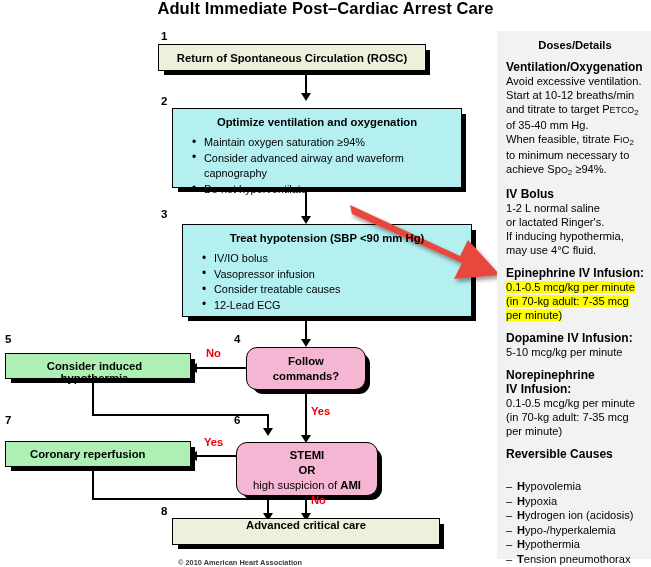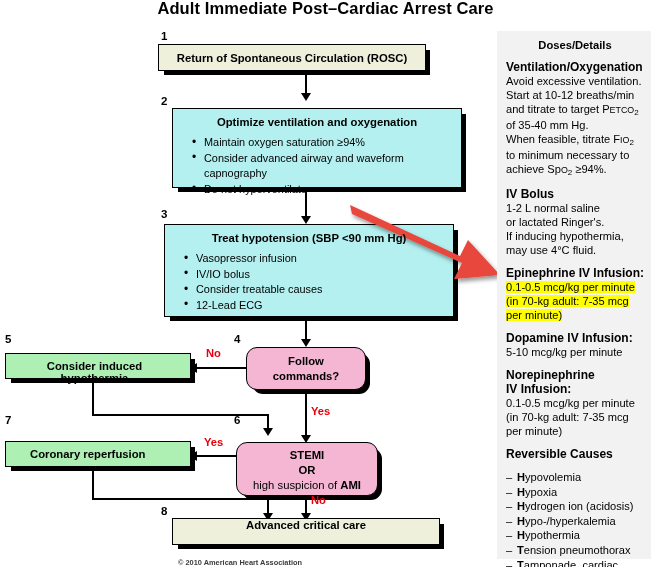--- a/index.html
+++ b/index.html
@@ -110,26 +110,26 @@
         <li>Maintain oxygen saturation ≥94%</li>
         <li>Consider advanced airway and waveform capnography</li>
         <li>Do not hyperventilate</li>
       </ul>
     </div>
   </div>
   <div class="vline" style="left:305px;top:188px;height:30px;"></div>
   <div class="arrowdown" style="left:301px;top:216px;"></div>
 
   <div class="bnum" style="left:161px;top:208px;">3</div>
-  <div class="box cyan" style="left:164px;top:224px;width:290px;height:93px;">
+  <div class="box cyan" style="left:182px;top:224px;width:290px;height:93px;">
     <div class="box-inner" style="padding:7px 0 0 0;">
       <div class="btitle">Treat hypotension (SBP &lt;90 mm Hg)</div>
       <ul class="blist" style="margin-top:7px;padding-left:16px;">
+        <li>IV/IO bolus</li>
         <li>Vasopressor infusion</li>
-        <li>IV/IO bolus</li>
         <li>Consider treatable causes</li>
         <li>12-Lead ECG</li>
       </ul>
     </div>
   </div>
   <div class="vline" style="left:305px;top:317px;height:24px;"></div>
   <div class="arrowdown" style="left:301px;top:339px;"></div>
 
   <div class="bnum" style="left:234px;top:333px;">4</div>
   <div class="box pink" style="left:246px;top:347px;width:120px;height:43px;">
@@ -239,21 +239,21 @@
     <div class="sb-gap"></div>
 
     <div class="sb-h">Norepinephrine</div>
     <div class="sb-h">IV Infusion:</div>
     <div class="sb-p">0.1-0.5 mcg/kg per minute</div>
     <div class="sb-p">(in 70-kg adult: 7-35 mcg</div>
     <div class="sb-p">per minute)</div>
 
     <div class="sb-gap"></div>
 
-    <div class="sb-h" style="margin-bottom:9px;">Reversible Causes</div>
+    <div class="sb-h" style="margin-bottom:18px;">Reversible Causes</div>
     <div id="rc-list">
         <div class="sb-li"><b>H</b><span>ypovolemia</span></div>
         <div class="sb-li"><b>H</b><span>ypoxia</span></div>
         <div class="sb-li"><b>H</b><span>ydrogen ion (acidosis)</span></div>
         <div class="sb-li"><b>H</b><span>ypo-/hyperkalemia</span></div>
         <div class="sb-li"><b>H</b><span>ypothermia</span></div>
         <div class="sb-li"><b>T</b><span>ension pneumothorax</span></div>
         <div class="sb-li"><b>T</b><span>amponade, cardiac</span></div>
         <div class="sb-li"><b>T</b><span>oxins</span></div>
       </div>

